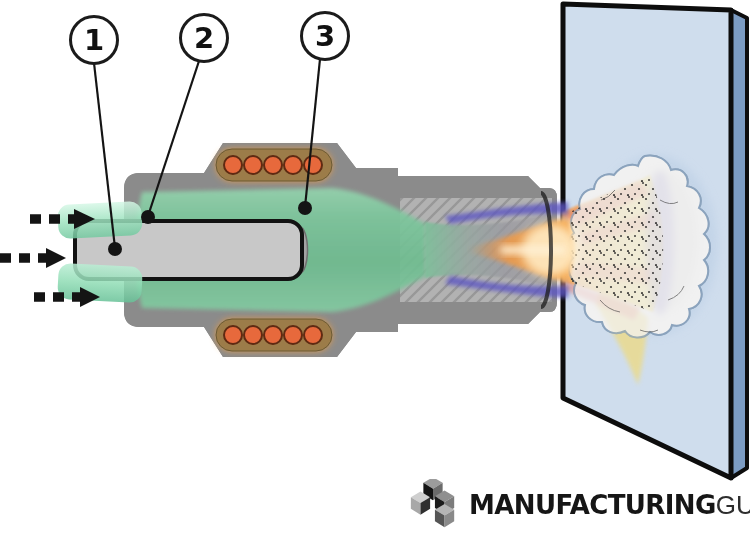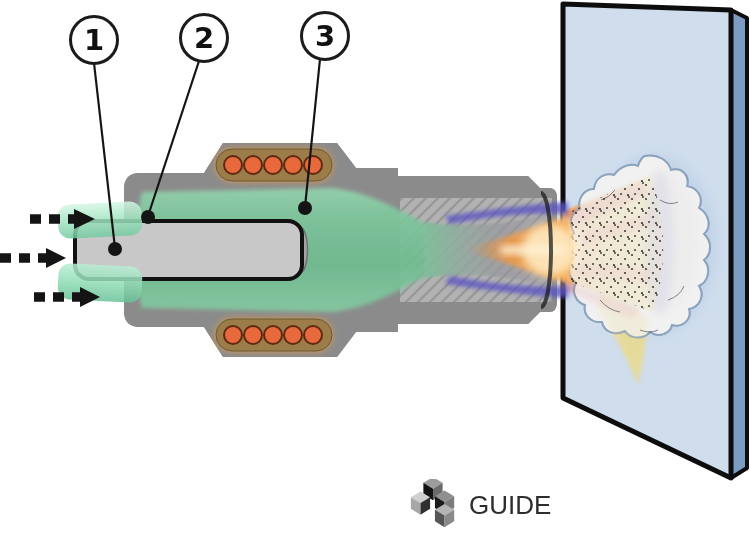--- a/index.html
+++ b/index.html
@@ -255,17 +255,18 @@
       <polygon points="30,18 40,24 40,36 30,30" fill="#1b1b1b"></polygon>
       <polygon points="50,18 40,24 40,36 50,30" fill="#7c7c7c"></polygon>
     </g>
     <g>
       <polygon points="40,26 50,32 40,38 30,32" fill="#b5b5b5"></polygon>
       <polygon points="30,32 40,38 40,50 30,44" fill="#555555"></polygon>
       <polygon points="50,32 40,38 40,50 50,44" fill="#8a8a8a"></polygon>
     </g>
   </svg>
   <div class="logo-text">
+    <span class="logo-bold">MANUFACTURING</span>
         <span class="logo-light">GUIDE</span>
   </div>
 </div>
 
 </div>
 
 </body></html>

